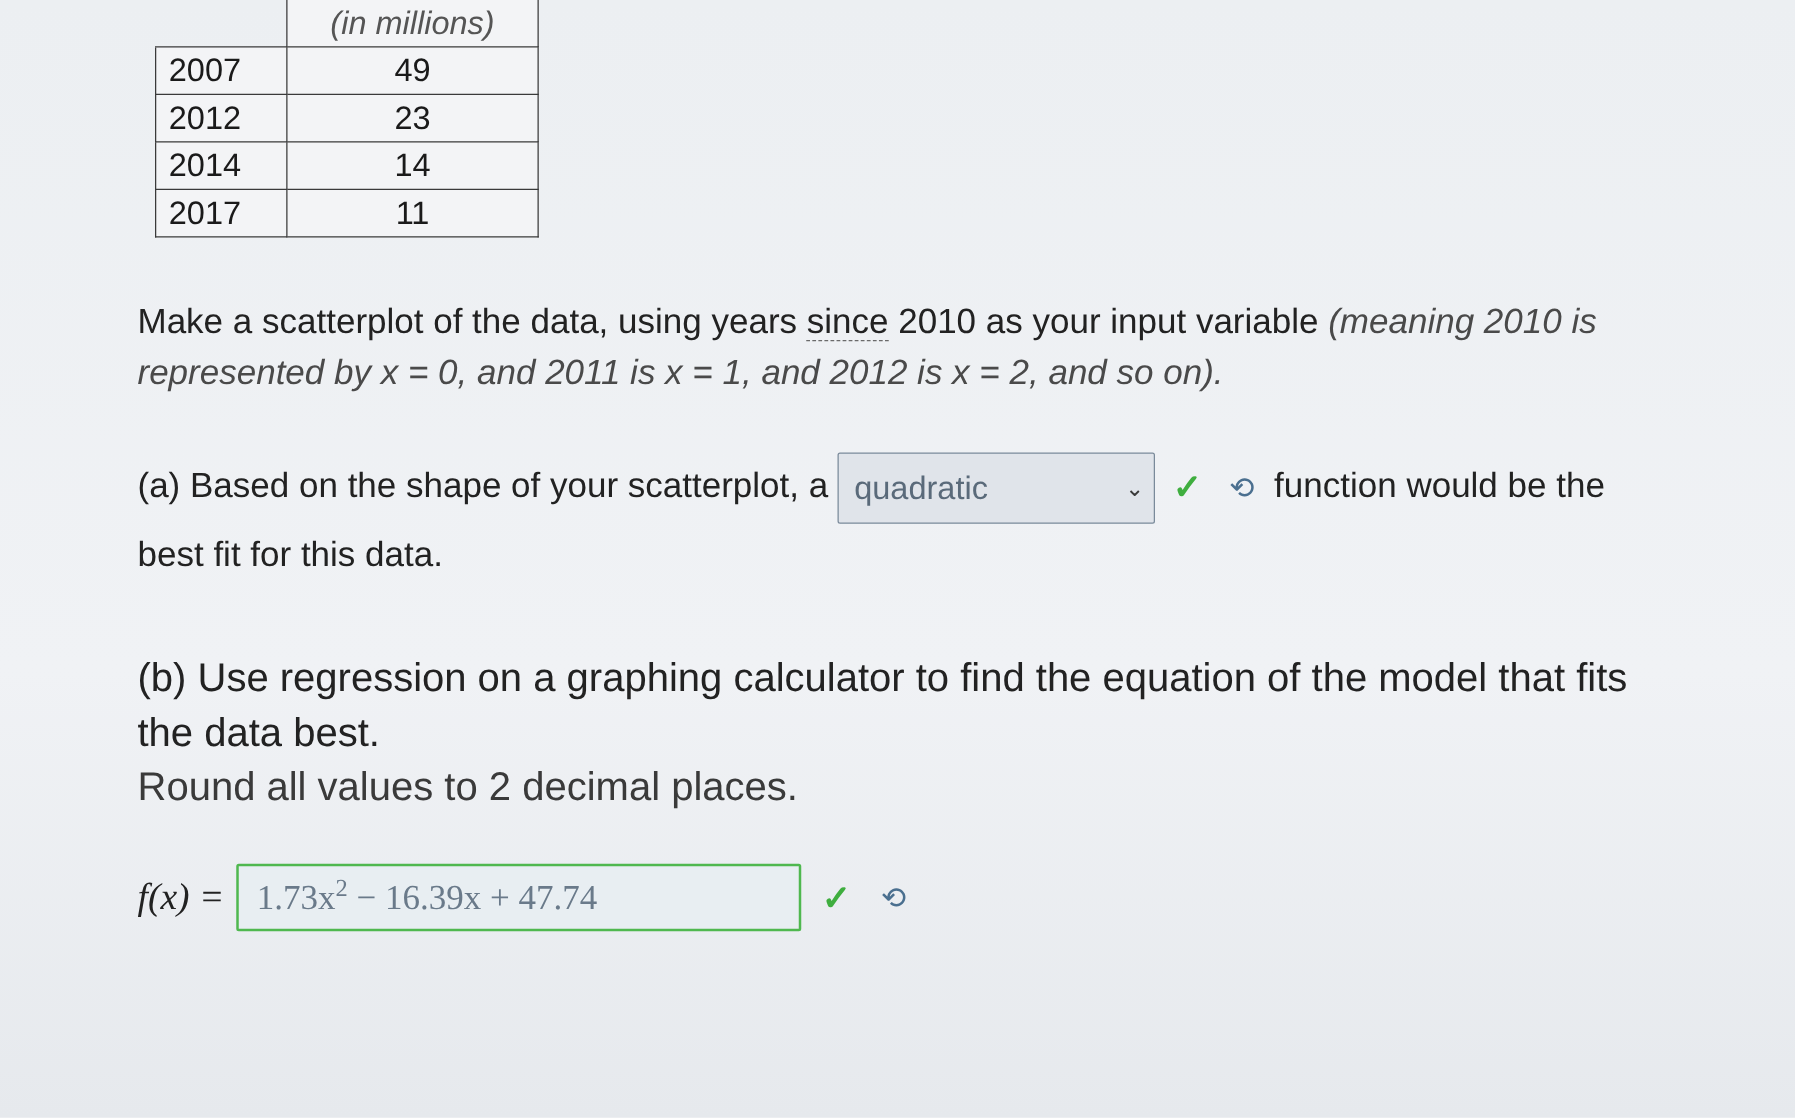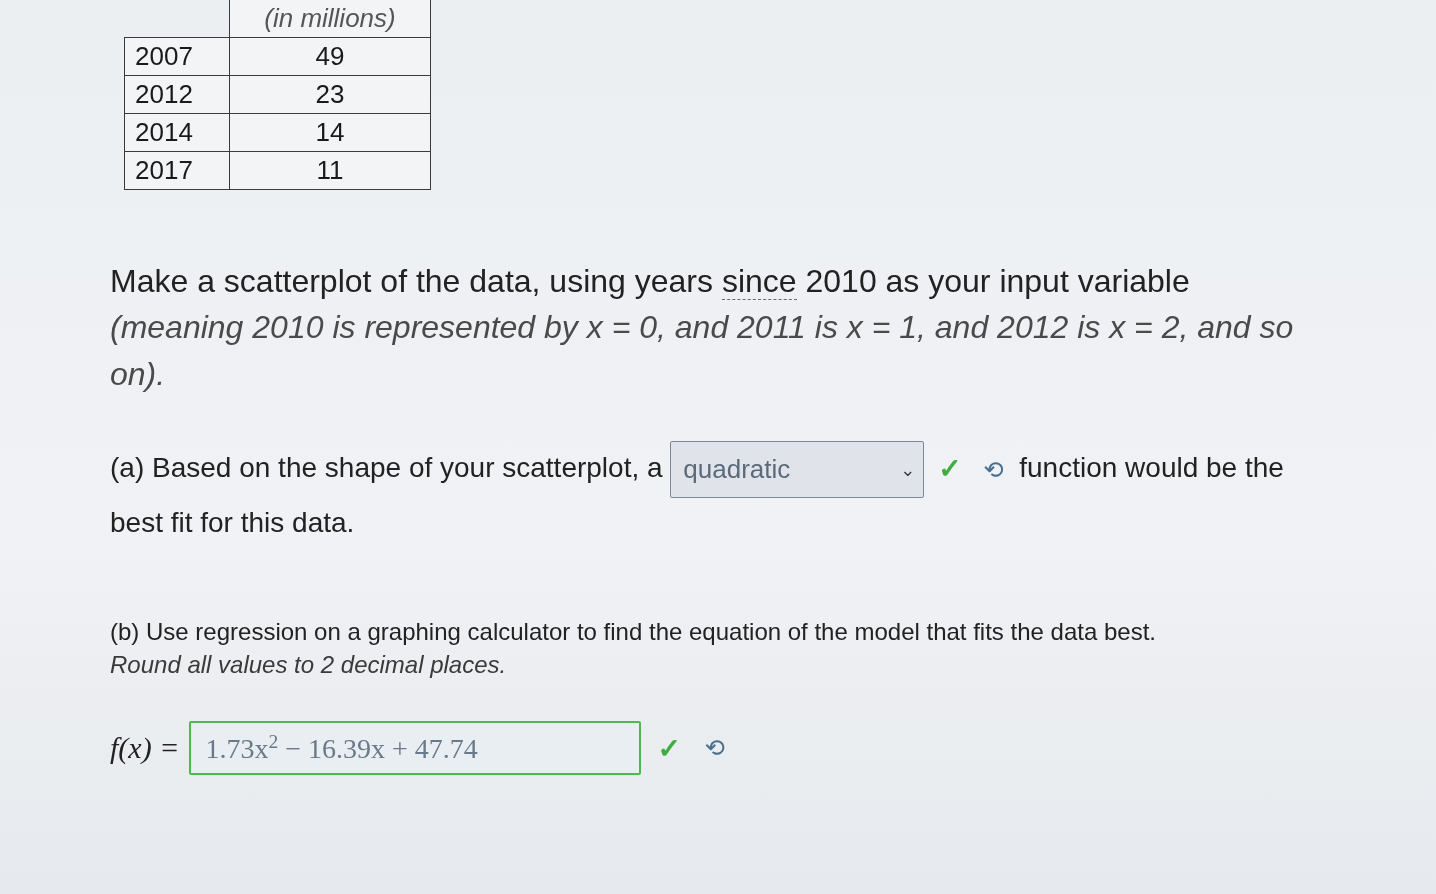--- a/index.html
+++ b/index.html
@@ -8,27 +8,27 @@
     background:linear-gradient(180deg,#eceff2 0%,#f0f2f5 60%,#e6e9ed 100%)}
   .inner{padding:0 110px 0 110px}
 
   .tbl{border-collapse:collapse;margin-left:14px;margin-top:0;font-size:26px;
     color:#1a1a1a}
   .tbl td{border:1.5px solid #3a3a3a;padding:3px 10px;background:#f3f4f6}
   .tbl td.hdr{font-style:italic;color:#555;border-top:none}
   .c-year{width:84px;text-align:left;padding-left:14px}
   .c-val{width:180px;text-align:center}
 
-  .prompt{margin-top:68px;font-size:32px;line-height:1.45;color:#222}
+  .prompt{margin-top:47px;font-size:28px;line-height:1.45;color:#222}
   .explain{font-style:italic;color:#4a4a4a}
   .since{border-bottom:1px dashed #6a6a6a}
 
   .part{margin-top:44px;font-size:28px;line-height:1.8;color:#222}
-  .part-b{margin-top:68px;font-size:24px;line-height:1.35;color:#222}
-  .it{font-style:italic;color:#3a3a3a}
+  .part-b{margin-top:52px;font-size:32px;line-height:1.35;color:#222}
+  .it{color:#3a3a3a}
 
   .sel{display:inline-block;position:relative;vertical-align:middle;
     border:1.5px solid #7a8a9a;background:#e0e4ea;color:#5a6a7a;
     padding:4px 40px 4px 12px;font-size:26px;min-width:200px;border-radius:2px}
   .sel .chev{position:absolute;right:8px;top:50%;transform:translateY(-50%);
     font-size:18px;color:#3a3a3a}
 
   .chk{display:inline-block;color:#3fae3f;font-size:28px;margin:0 6px;
     vertical-align:middle;font-weight:bold}
   .retry{display:inline-block;color:#4a6f8f;font-size:24px;margin:0 8px;

